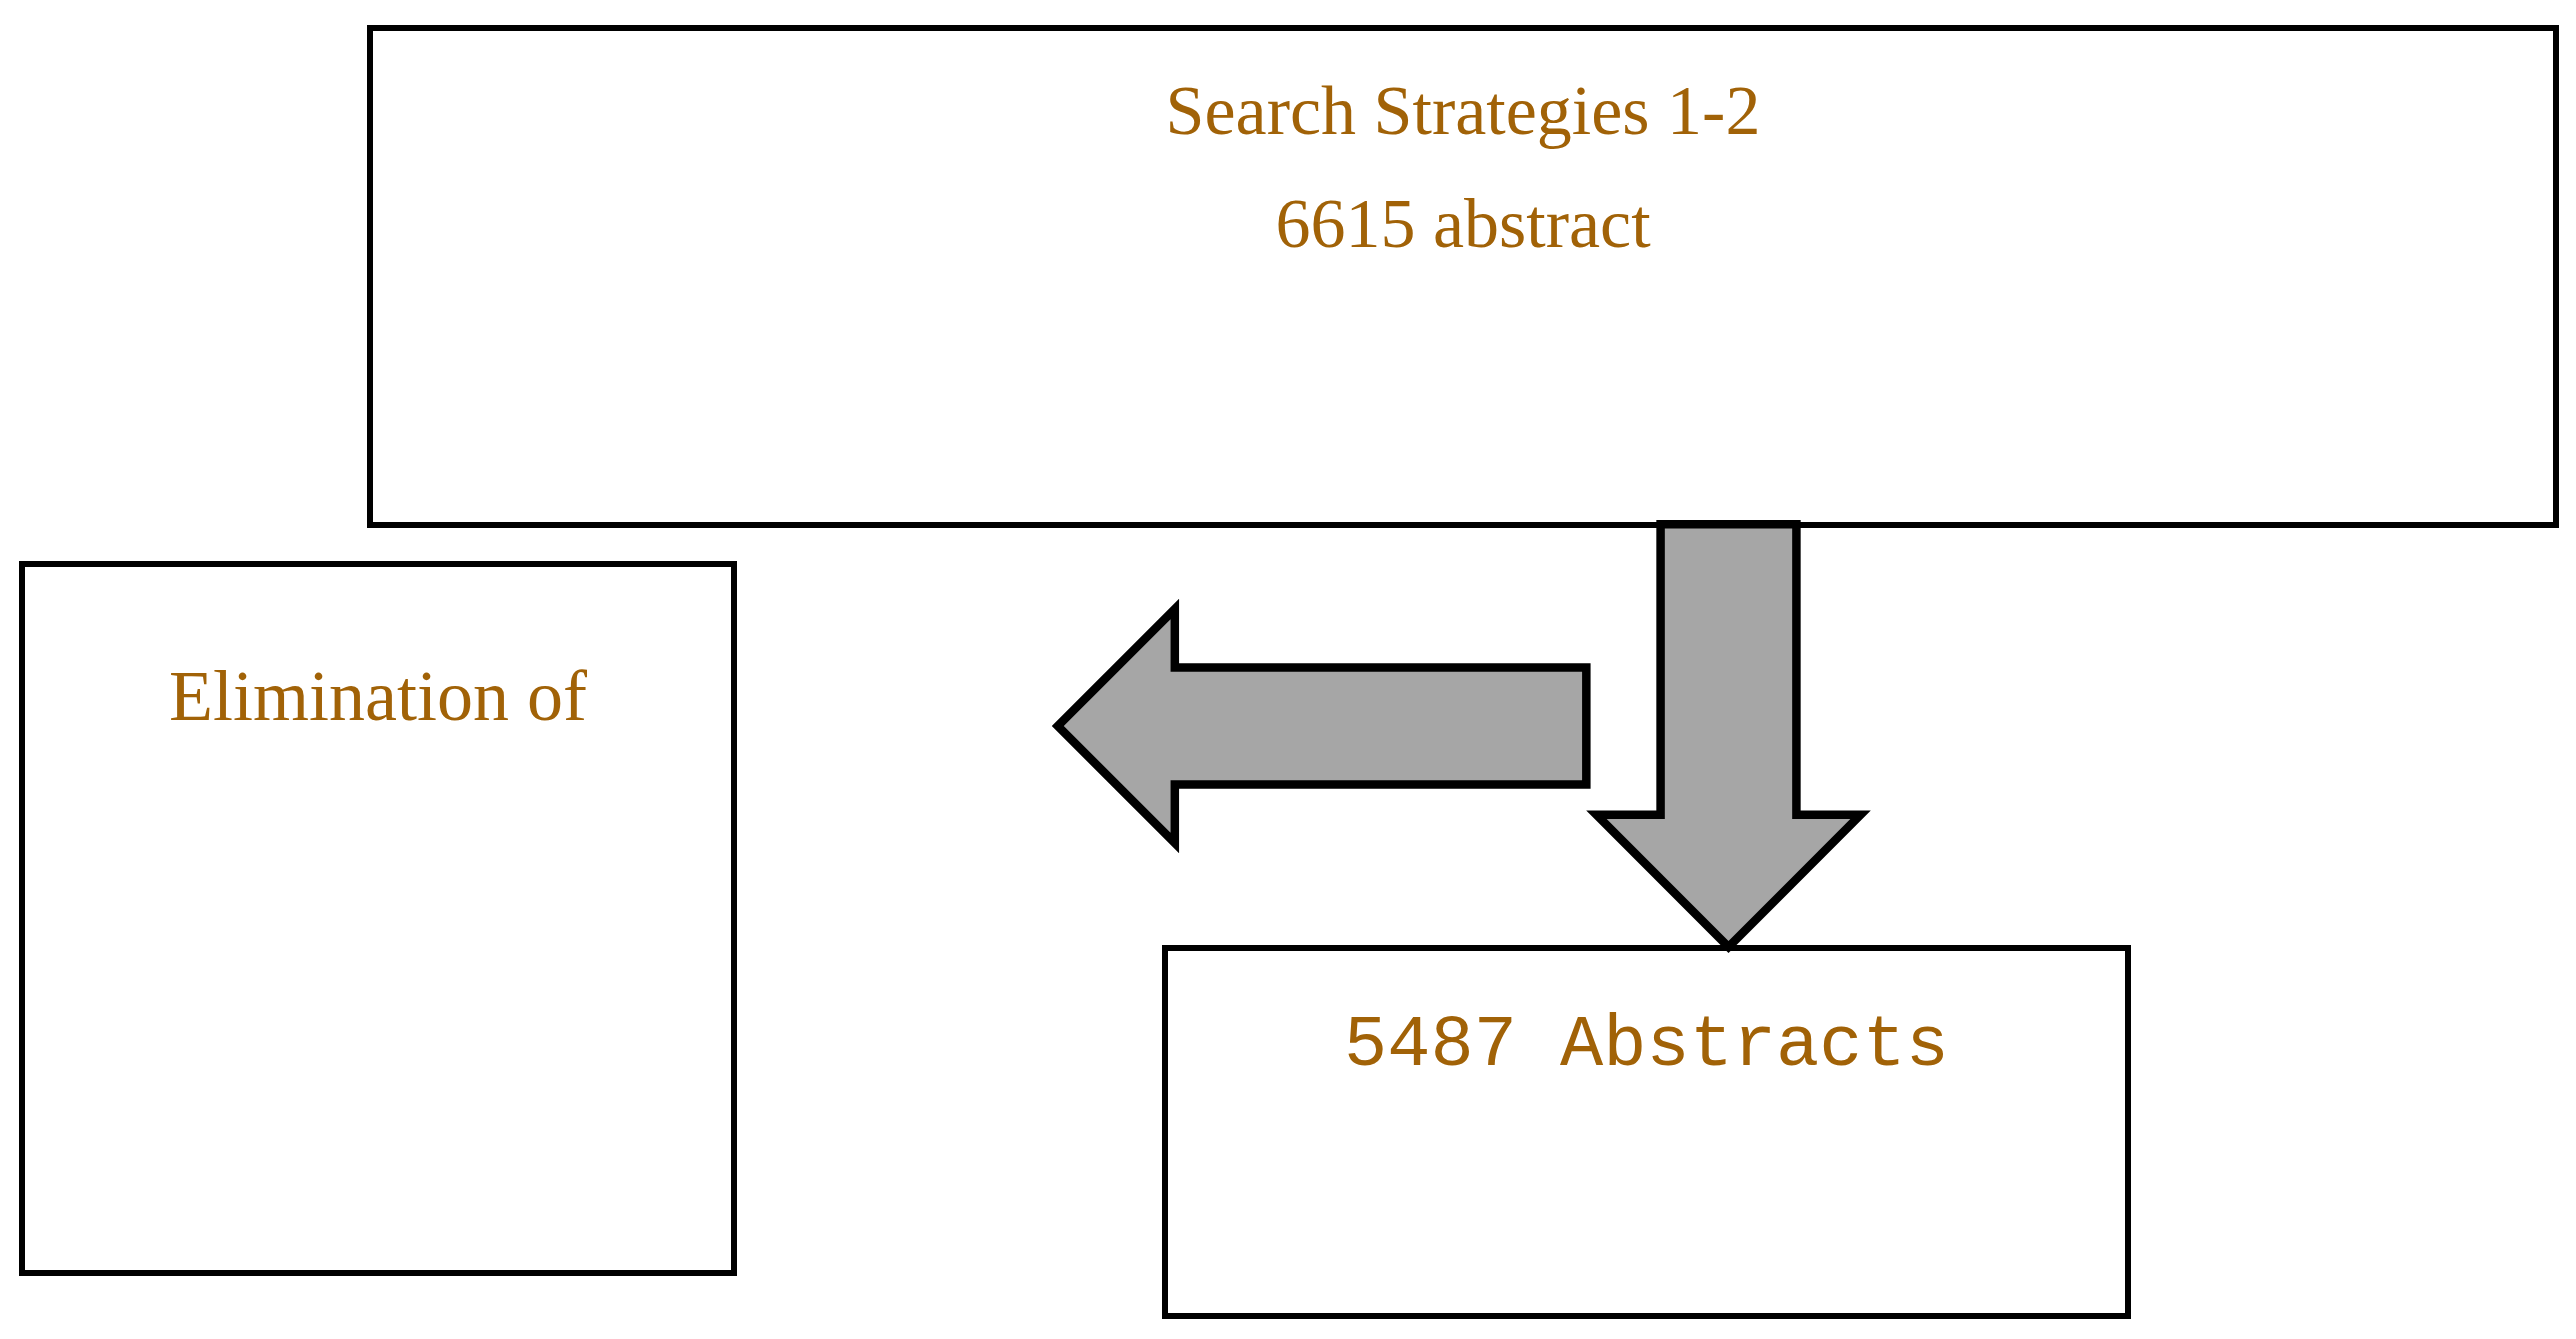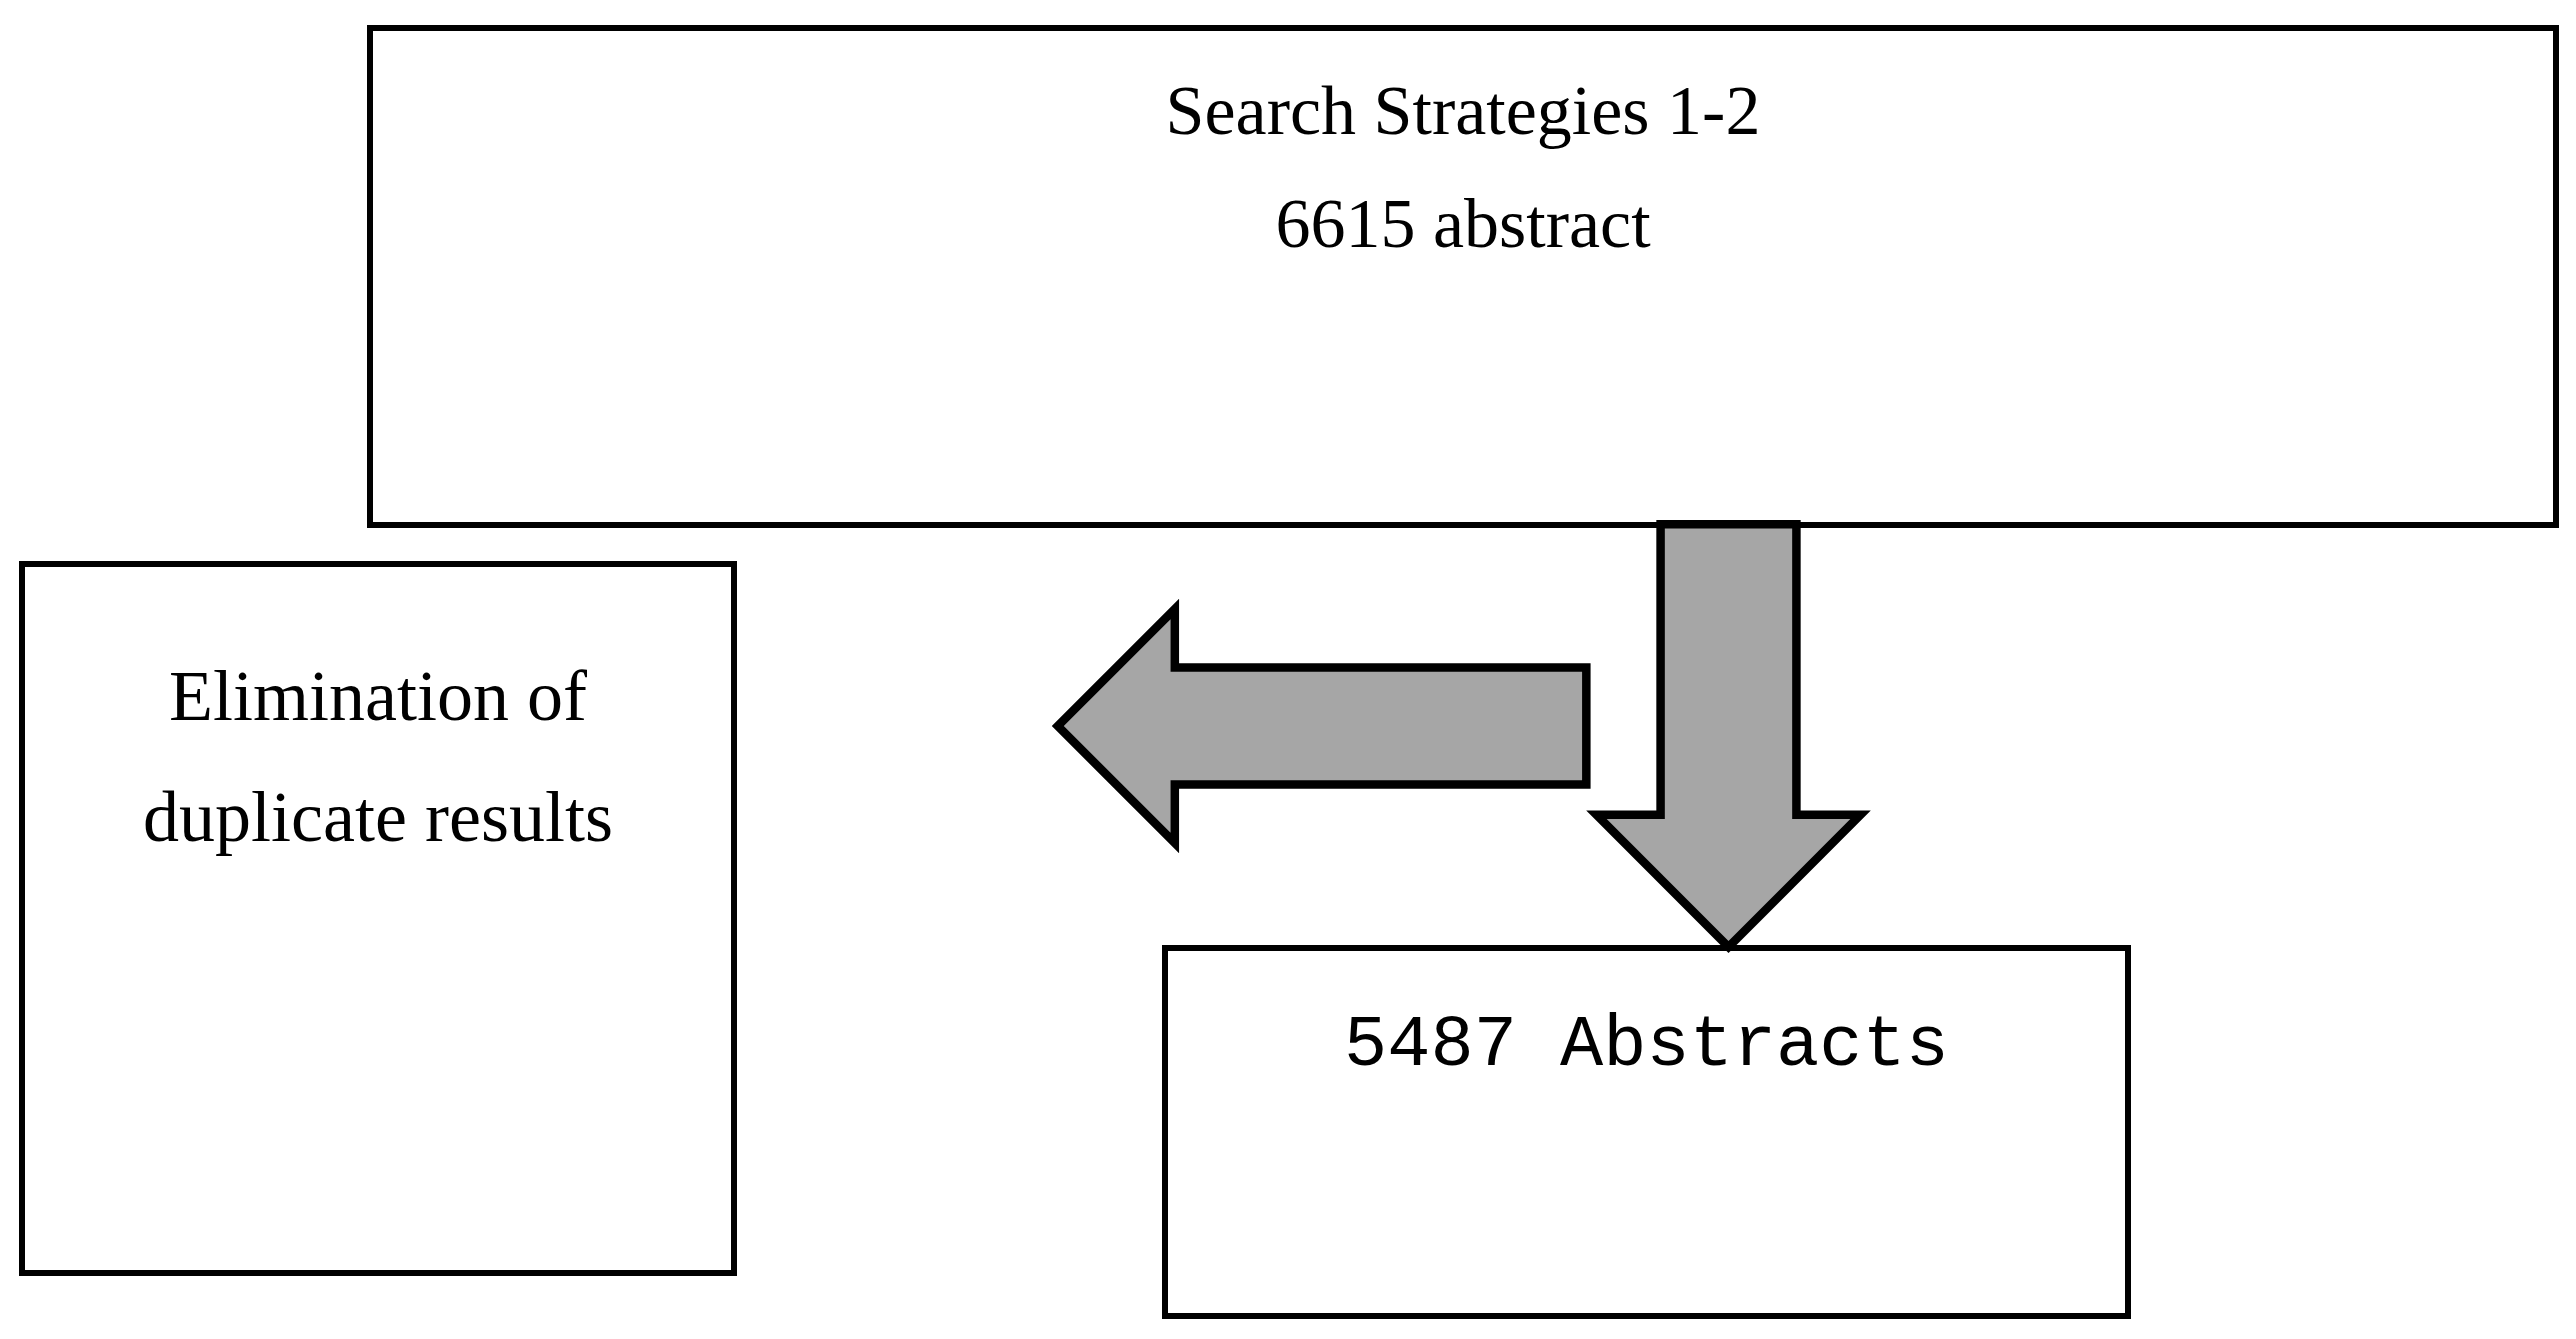--- a/index.html
+++ b/index.html
@@ -20,21 +20,21 @@
   .flow-box {
     position: absolute;
     box-sizing: border-box;
     background: #ffffff;
     border: 6.6px solid #000000;
     display: flex;
     flex-direction: column;
     align-items: center;
   }
   .box-line {
-    color: #000000;
+    color: #a16207;
     text-align: right;
     white-space: nowrap;
     line-height: 1.0;
   }
 
   
   #box-search {
     left: 367px;
     top: 24.6px;
     width: 2192px;
@@ -94,21 +94,20 @@
 
 <div id="canvas">
 
   <div class="flow-box" id="box-search">
     <div class="box-line line-1">Search Strategies 1-2</div>
     <div class="box-line line-2">6615 abstract</div>
   </div>
 
   <div class="flow-box" id="box-elimination">
     <div class="box-line line-1">Elimination of</div>
-    <div class="box-line line-2">duplicate results</div>
   </div>
 
   <div class="flow-box" id="box-abstracts">
     <div class="box-line line-1">5487 Abstracts</div>
   </div>
 
   <svg class="arrow-svg" id="arrow-down-wrap" width="283" height="435" viewBox="0 0 300 460">
     <polygon points="78,4 222,4 222,312 290,312 150,452 10,312 78,312" fill="#A6A6A6" stroke="#000000" stroke-width="9" stroke-linejoin="miter"></polygon>
   </svg>
 

